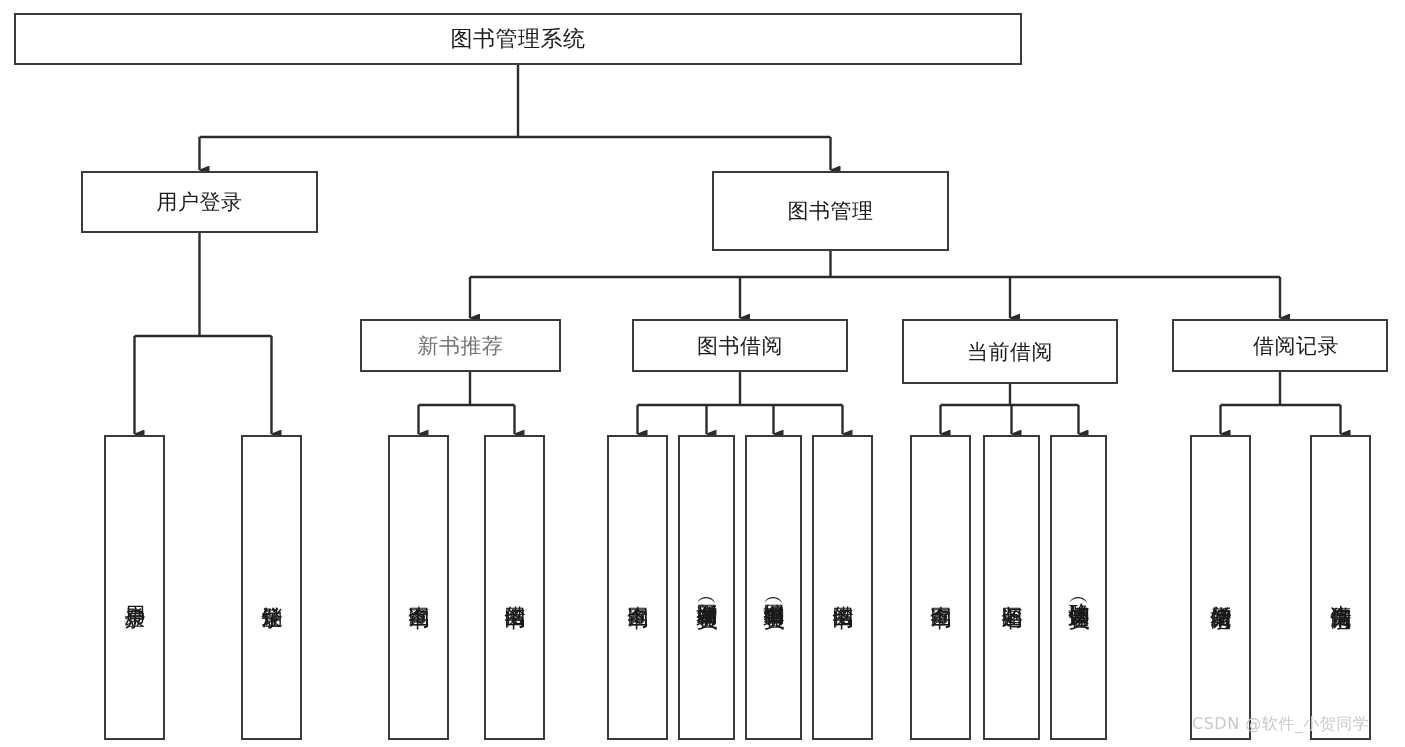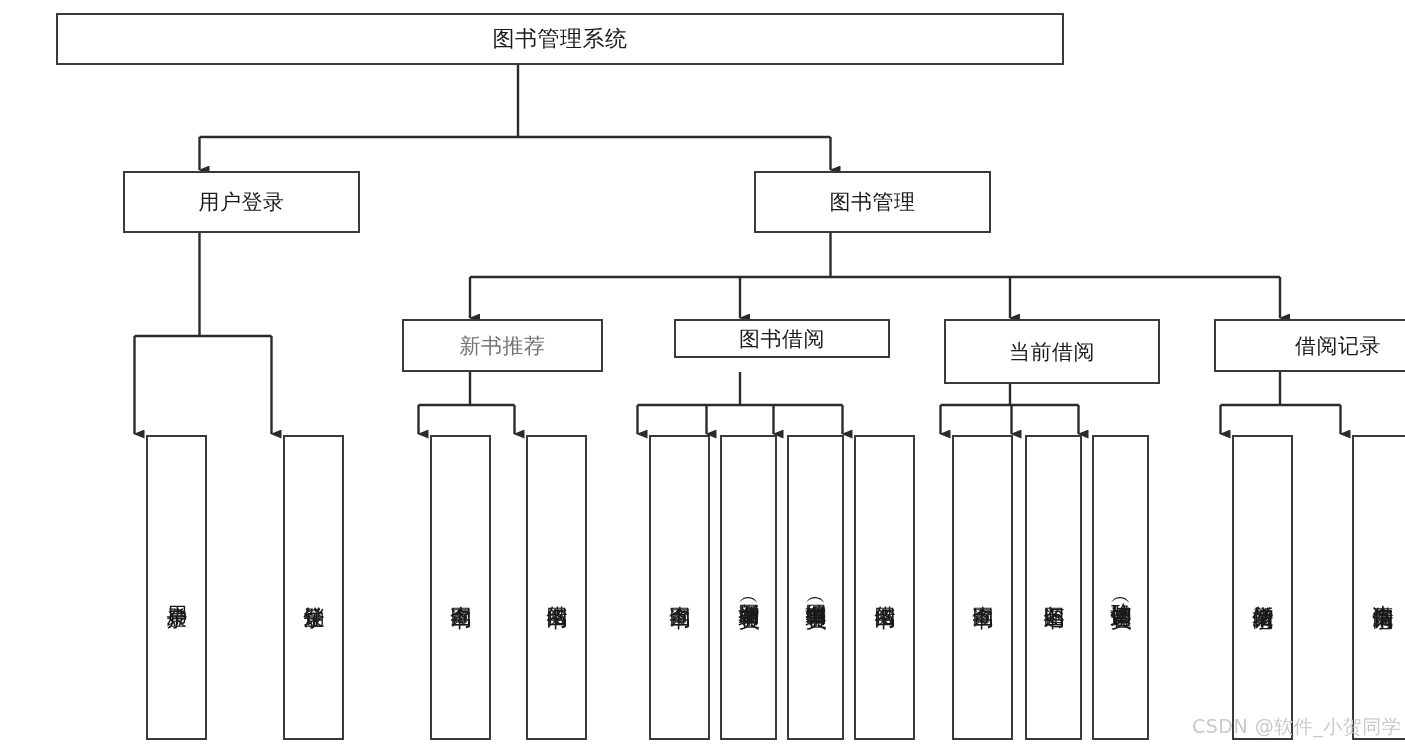--- a/index.html
+++ b/index.html
@@ -27,41 +27,40 @@
   }
   .node {
     position: absolute;
     box-sizing: border-box;
     background: #ffffff;
     border: 2px solid #7f1d1d;
     display: flex;
     align-items: center;
     justify-content: center;
     color: #1a1a1a;
-    margin-left: 42px;
   }
   .node.horizontal {
     font-size: 21px;
     letter-spacing: 0.5px;
   }
   .node.vertical {
     writing-mode: vertical-rl;
     text-orientation: upright;
     font-size: 21px;
     letter-spacing: 1px;
     padding-top: 6px;
     line-height: 1;
   }
   .node.root {
     font-size: 22px;
   }
   .watermark {
     position: absolute;
     color: #c9c9c9;
-    font-size: 19px;
+    font-size: 16px;
     white-space: nowrap;
     letter-spacing: 0.5px;
   }
 </style>
 </head>
 <body>
 
 <div id="canvas">
   <svg id="wires" viewBox="0 0 1405 747">
     <defs>
@@ -101,23 +100,23 @@
         <line x1="1078.5" y1="405" x2="1078.5" y2="434" stroke="#2b2b2b" stroke-width="2.4" marker-end="url(#arrowhead)"></line>
         <line x1="1280" y1="372" x2="1280" y2="405" stroke="#2b2b2b" stroke-width="2.4"></line>
         <line x1="1220.5" y1="405" x2="1340.5" y2="405" stroke="#2b2b2b" stroke-width="2.4"></line>
         <line x1="1220.5" y1="405" x2="1220.5" y2="434" stroke="#2b2b2b" stroke-width="2.4" marker-end="url(#arrowhead)"></line>
         <line x1="1340.5" y1="405" x2="1340.5" y2="434" stroke="#2b2b2b" stroke-width="2.4" marker-end="url(#arrowhead)"></line>
       </g>
   </svg>
   <div id="node-layer">
       <div class="node horizontal root" style="left: 14px; top: 13px; width: 1008px; height: 52px; border-color: rgb(58, 58, 58); background: rgb(255, 255, 255); color: rgb(26, 26, 26);">图书管理系统</div>
       <div class="node horizontal" style="left: 81px; top: 171px; width: 237px; height: 62px; border-color: rgb(58, 58, 58); background: rgb(255, 255, 255); color: rgb(26, 26, 26);">用户登录</div>
-      <div class="node horizontal" style="left: 712px; top: 171px; width: 237px; height: 62px; border-color: rgb(58, 58, 58); background: rgb(255, 255, 255); color: rgb(26, 26, 26);">图书管理</div>
+      <div class="node horizontal" style="left: 712px; top: 171px; width: 237px; height: 80px; border-color: rgb(58, 58, 58); background: rgb(255, 255, 255); color: rgb(26, 26, 26);">图书管理</div>
       <div class="node horizontal" style="left: 360px; top: 319px; width: 201px; height: 53px; border-color: rgb(58, 58, 58); background: rgb(255, 255, 255); color: #737373;">新书推荐</div>
-      <div class="node horizontal" style="left: 632px; top: 319px; width: 216px; height: 39px; border-color: rgb(58, 58, 58); background: rgb(255, 255, 255); color: rgb(26, 26, 26);">图书借阅</div>
+      <div class="node horizontal" style="left: 632px; top: 319px; width: 216px; height: 53px; border-color: rgb(58, 58, 58); background: rgb(255, 255, 255); color: rgb(26, 26, 26);">图书借阅</div>
       <div class="node horizontal" style="left: 902px; top: 319px; width: 216px; height: 65px; border-color: rgb(58, 58, 58); background: rgb(255, 255, 255); color: rgb(26, 26, 26);">当前借阅</div>
       <div class="node horizontal" style="left: 1172px; top: 319px; width: 216px; height: 53px; border-color: rgb(58, 58, 58); background: rgb(255, 255, 255); color: rgb(26, 26, 26); padding-left: 32px;">借阅记录</div>
       <div class="node vertical" style="left: 104px; top: 435px; width: 61px; height: 305px; border-color: rgb(58, 58, 58); background: rgb(255, 255, 255); color: rgb(26, 26, 26);">用户登录</div>
       <div class="node vertical" style="left: 241px; top: 435px; width: 61px; height: 305px; border-color: rgb(58, 58, 58); background: rgb(255, 255, 255); color: rgb(26, 26, 26);">注销登录</div>
       <div class="node vertical" style="left: 388px; top: 435px; width: 61px; height: 305px; border-color: rgb(58, 58, 58); background: rgb(255, 255, 255); color: rgb(26, 26, 26);">查询图书</div>
       <div class="node vertical" style="left: 484px; top: 435px; width: 61px; height: 305px; border-color: rgb(58, 58, 58); background: rgb(255, 255, 255); color: rgb(26, 26, 26);">借阅图书</div>
       <div class="node vertical" style="left: 607px; top: 435px; width: 61px; height: 305px; border-color: rgb(58, 58, 58); background: rgb(255, 255, 255); color: rgb(26, 26, 26);">查询图书</div>
       <div class="node vertical" style="left: 678px; top: 435px; width: 57px; height: 305px; border-color: rgb(58, 58, 58); background: rgb(255, 255, 255); color: rgb(26, 26, 26);">新增图书（管理员）</div>
       <div class="node vertical" style="left: 745px; top: 435px; width: 57px; height: 305px; border-color: rgb(58, 58, 58); background: rgb(255, 255, 255); color: rgb(26, 26, 26);">编辑图书（管理员）</div>
       <div class="node vertical" style="left: 812px; top: 435px; width: 61px; height: 305px; border-color: rgb(58, 58, 58); background: rgb(255, 255, 255); color: rgb(26, 26, 26);">借阅图书</div>

